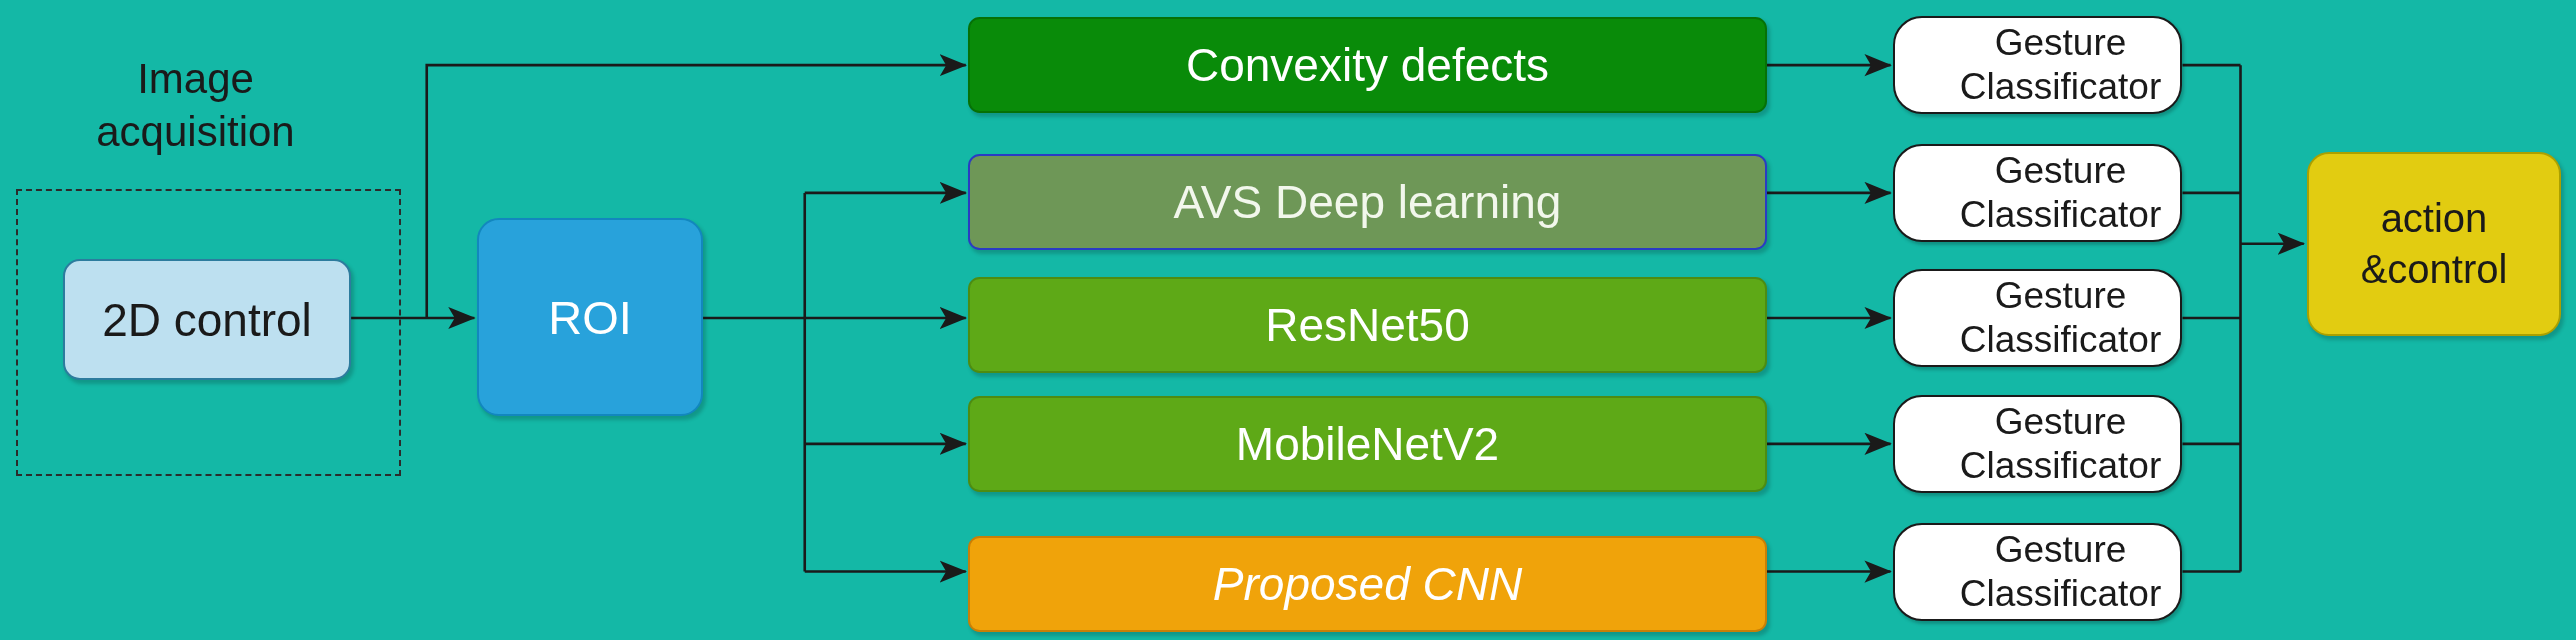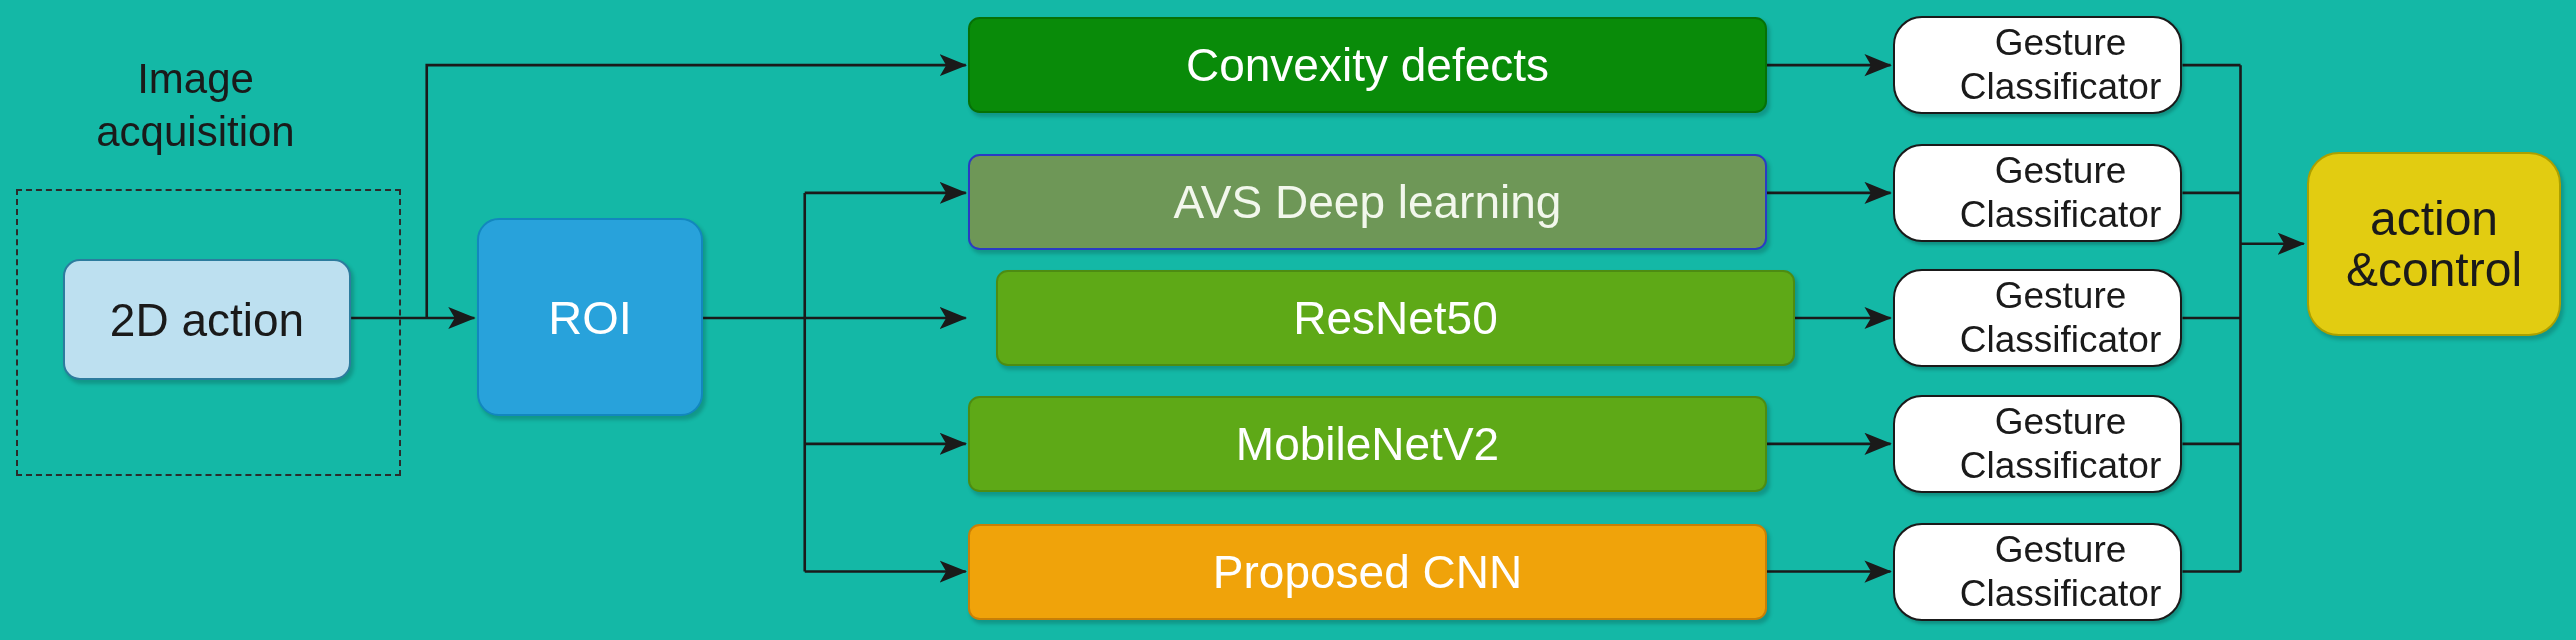--- a/index.html
+++ b/index.html
@@ -34,39 +34,39 @@
     left:477px;top:218px;width:226px;height:198px;
     border-width:2px;border-radius:22px;
     font-size:47px;line-height:57px;
   }
   .model{
     left:968px;width:799px;height:96px;
     border-width:2px;border-radius:11.7px;font-size:46px;
   }
   .model.r0{top:17px;}
   .model.r1{top:145px;border-width:2.6px;}
-  .model.r2{top:270px;margin-left:28px;}
+  .model.r2{top:277px;}
   .model.r3{top:396px;}
-  .model.r4{top:524px;}
+  .model.r4{top:536px;font-style:italic;}
   .gest{
     left:1893px;width:289px;height:98px;
     border-width:2.6px;border-radius:29px;
     font-size:37px;line-height:44px;
     box-shadow:2px 2.6px 3.3px rgba(0,0,0,0.22);
     padding-left:46px;
   }
   .gest.r0{top:16.3px;}
   .gest.r1{top:144px;}
   .gest.r2{top:269px;}
   .gest.r3{top:395px;}
   .gest.r4{top:523px;}
   .action{
     left:2307px;top:152px;width:254px;height:184px;
-    border-width:2px;border-radius:32px;
-    font-size:48px;line-height:51px;
+    border-width:2px;border-radius:22px;
+    font-size:40px;line-height:51px;
   }
 </style>
 </head>
 <body>
 
 <div id="stage">
 
   <svg id="wires" viewBox="0 0 3951 982">
     <defs>
       <marker id="arrow" markerUnits="userSpaceOnUse" markerWidth="46" markerHeight="38" refX="40" refY="17" orient="auto">
@@ -97,21 +97,21 @@
   </svg>
 
   <div class="label-block">
     <div>Image</div>
     <div>acquisition</div>
   </div>
 
   <div class="dashed-group"></div>
 
   <div class="node camera" style="background-color: rgb(189, 224, 240); border-color: rgb(44, 124, 158); color: rgb(26, 26, 26);">
-    <div>2D action</div>
+    <div>2D control</div>
   </div>
 
   <div class="node roi" style="background-color: rgb(40, 162, 219); border-color: rgb(18, 135, 190); color: rgb(255, 255, 255);">
     <div>ROI</div>
   </div>
 
   <div class="node model r0" style="background-color: rgb(9, 139, 9); border-color: rgb(6, 113, 6); color: rgb(255, 255, 255);">
     <div>Convexity defects</div>
   </div>
   <div class="node model r1" style="background-color: rgb(110, 151, 87); border-color: rgb(42, 59, 196); color: rgb(242, 247, 236); margin-top: 9px;">

